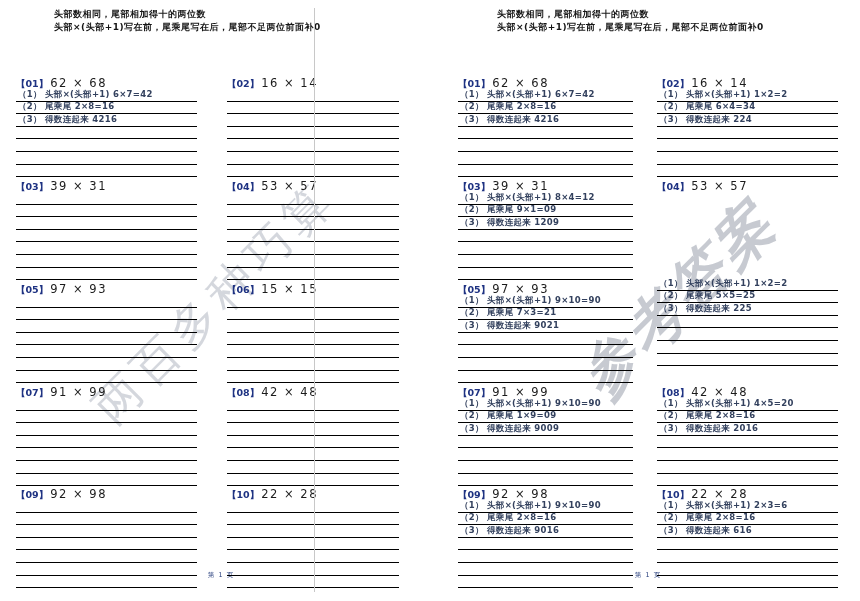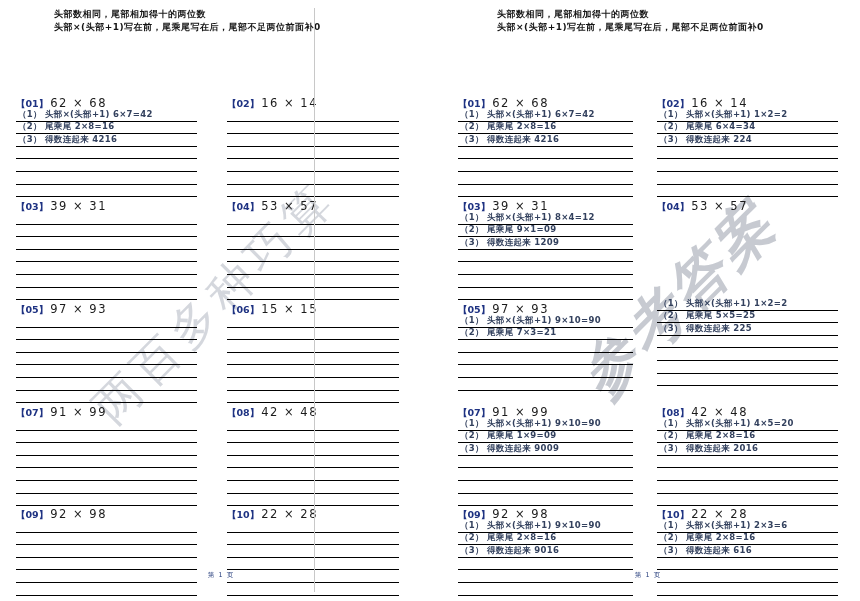--- a/index.html
+++ b/index.html
@@ -1,21 +1,21 @@
 <!DOCTYPE html>
 <html><head>
 <meta charset="utf-8">
 <style>
   html,body{margin:0;padding:0;background:#ffffff;}
   .sheet{position:relative;width:860px;height:601px;background:#fff;overflow:hidden;
          font-family:"DejaVu Sans","Liberation Sans",sans-serif;}
   .page{position:absolute;top:0;height:601px;}
   .page-title{position:absolute;left:22px;top:8px;font-size:9px;font-weight:bold;
               color:#161616;line-height:13px;white-space:nowrap;letter-spacing:0.5px;margin-left:32px;}
-  .block{position:absolute;margin-top:20px;}
+  .block{position:absolute;}
   .phead{height:17px;white-space:nowrap;}
   .pnum{font-size:9.5px;font-weight:bold;color:#1e3282;margin-right:2px;}
   .pexpr{font-size:11.5px;color:#1b1b1b;letter-spacing:1.5px;}
   .line{position:relative;height:11.6px;border-bottom:1px solid #000;}
   .line.filled{border-bottom-width:1.4px;}
   .ans-text{position:absolute;left:2px;bottom:0px;font-size:8.5px;font-weight:600;
             color:#33415e;white-space:nowrap;letter-spacing:0.3px;text-align:right;}
   .watermark{position:absolute;pointer-events:none;text-align:center;white-space:nowrap;
              transform:rotate(-45deg);z-index:0;}
   .wm-left{left:40px;top:272px;width:350px;font-size:46px;letter-spacing:7px;
@@ -266,20 +266,23 @@
     <div class="phead">
       <span class="pnum">【05】</span><span class="pexpr">97 × 93</span>
     </div>
     <div class="plines">
             <div class="line filled">
               <span class="ans-text">（1） 头部×(头部+1) 9×10=90</span>
             </div>
             <div class="line filled">
               <span class="ans-text">（2） 尾乘尾 7×3=21</span>
             </div>
+            <div class="line filled">
+              <span class="ans-text">（3） 得数连起来 9021</span>
+            </div>
             <div class="line"></div>
             <div class="line"></div>
             <div class="line"></div>
             <div class="line"></div>
           </div>
   </div>
         <div class="block" style="left: 214px; top: 252px; width: 181px;">
     <div class="plines">
             <div class="line filled">
               <span class="ans-text">（1） 头部×(头部+1) 1×2=2</span>

